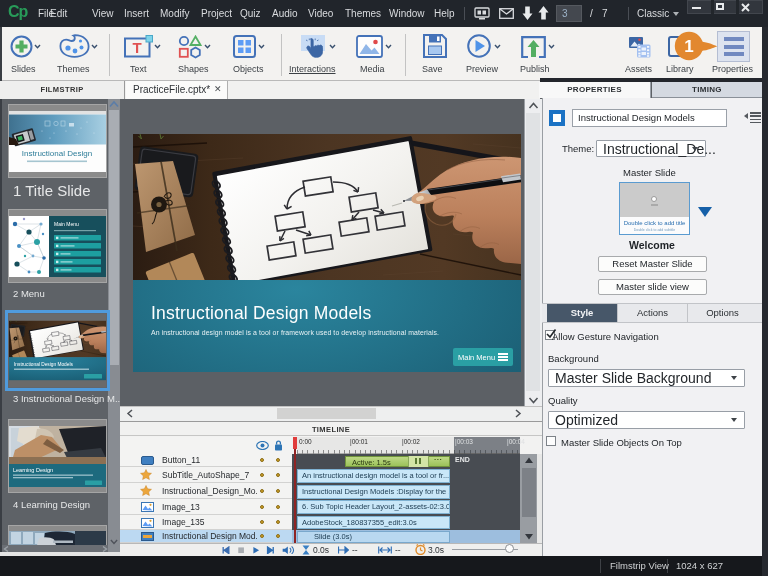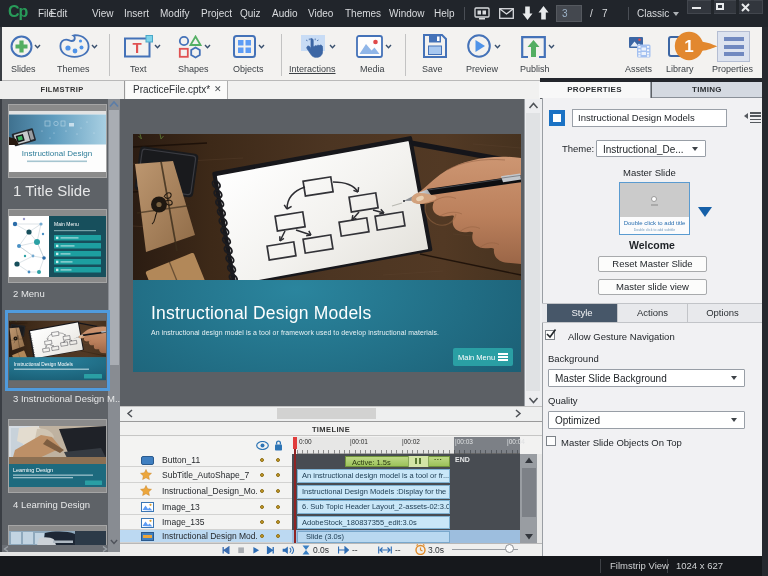--- a/index.html
+++ b/index.html
@@ -1,21 +1,21 @@
 <!DOCTYPE html>
 <html><head><meta charset="utf-8"><style>
 *{margin:0;padding:0;box-sizing:border-box;}
 html,body{width:768px;height:576px;overflow:hidden;}
 body{font-family:"Liberation Sans",sans-serif;position:relative;background:#5e6267;}
 .abs{position:absolute;}
 svg{display:block;}
 .lbl{position:absolute;font-size:9px;color:#3c4146;text-align:center;white-space:nowrap;}
 .chev{position:absolute;width:7px;height:7px;}
 .mitem{position:absolute;top:0;height:45px;line-height:27px;font-size:10px;color:#d9dbde;}
-.dd{position:absolute;background:#fff;border:1px solid #989ea6;border-radius:1px;font-size:10px;color:#23272b;}
+.dd{position:absolute;background:#fff;border:1px solid #989ea6;border-radius:1px;font-size:14px;color:#23272b;}
 .dd .tx{position:absolute;left:6px;top:50%;transform:translateY(-50%);white-space:nowrap;}
 .dd .ar{position:absolute;right:7px;top:50%;margin-top:-2px;width:0;height:0;border-left:3.5px solid transparent;border-right:3.5px solid transparent;border-top:4.5px solid #3e4348;}
 .rl{position:absolute;font-size:9.5px;color:#23272b;white-space:nowrap;}
 .cb{position:absolute;width:10px;height:10px;background:#fdfdfd;border:1px solid #7d8288;}
 </style></head><body>
 
 <div class="abs" style="left:0;top:0;width:768px;height:27px;background:#21252b;"></div>
 <div class="abs" style="left:8px;top:3px;font-size:16px;font-weight:bold;color:#289b59;letter-spacing:-1px;">Cp</div>
 <span class="mitem" style="left:38px;">File</span>
 <span class="mitem" style="left:50px;">Edit</span>
@@ -684,21 +684,21 @@
 <div class="abs" style="left:143px;top:535.0px;width:9px;height:3px;background:#eca63c;"></div>
 <div class="abs" style="left:162px;top:531.0px;font-size:8.5px;color:#26292d;white-space:nowrap;overflow:hidden;max-width:95px;">Instructional Design Mod...</div>
 <div class="abs" style="left:260px;top:534.0px;width:4px;height:4px;border-radius:50%;background:#cf9f25;border:1px solid #8a6e1a;"></div>
 <div class="abs" style="left:276px;top:534.0px;width:4px;height:4px;border-radius:50%;background:#cf9f25;border:1px solid #8a6e1a;"></div>
 
 <div class="abs" style="left:297px;top:468.5px;width:153px;height:14px;background:#c9e7f8;border:1px solid #7fb2d2;font-size:7.5px;color:#1b3a50;line-height:12px;padding-left:4px;white-space:nowrap;overflow:hidden;">An instructional design model is a tool or fr...</div>
 <div class="abs" style="left:297px;top:484.5px;width:153px;height:14px;background:#c9e7f8;border:1px solid #7fb2d2;font-size:7.5px;color:#1b3a50;line-height:12px;padding-left:4px;white-space:nowrap;overflow:hidden;">Instructional Design Models :Display for the ...</div>
 <div class="abs" style="left:297px;top:500px;width:153px;height:14px;background:#c9e7f8;border:1px solid #7fb2d2;font-size:7.5px;color:#1b3a50;line-height:12px;padding-left:4px;white-space:nowrap;overflow:hidden;">6. Sub Topic Header Layout_2-assets-02:3.0s</div>
 <div class="abs" style="left:297px;top:516px;width:153px;height:13px;background:#c9e7f8;border:1px solid #7fb2d2;font-size:7.5px;color:#1b3a50;line-height:11px;padding-left:4px;white-space:nowrap;overflow:hidden;">AdobeStock_180837355_edit:3.0s</div>
 <div class="abs" style="left:292px;top:530px;width:228px;height:13px;background:#9dbede;"></div>
-<div class="abs" style="left:297px;top:531px;width:153px;height:12px;background:#b9d8f0;border:1px solid #7aa8cc;font-size:7.5px;color:#1b3a50;line-height:10px;padding-left:8px;white-space:nowrap;overflow:hidden;">Slide (3.0s)</div>
+<div class="abs" style="left:297px;top:531px;width:153px;height:12px;background:#b9d8f0;border:1px solid #7aa8cc;font-size:7.5px;color:#1b3a50;line-height:10px;padding-left:16px;white-space:nowrap;overflow:hidden;">Slide (3.0s)</div>
 
 <div class="abs" style="left:345px;top:456px;width:105px;height:11px;background:linear-gradient(#bdd886,#9cc25a);border:1px solid #71943c;"></div>
 <div class="abs" style="left:408px;top:456px;width:21px;height:11px;background:#d3e5a6;border-left:1px solid #8aa95a;border-right:1px solid #8aa95a;"></div>
 <div class="abs" style="left:352px;top:457.5px;font-size:7.5px;color:#2c3a14;">Active: 1.5s</div>
 <div class="abs" style="left:415px;top:458px;width:2px;height:6px;background:#5a7a34;"></div>
 <div class="abs" style="left:419px;top:458px;width:2px;height:6px;background:#5a7a34;"></div>
 <div class="abs" style="left:434px;top:453px;font-size:8px;color:#3c5018;font-weight:bold;letter-spacing:0.5px;">...</div>
 <div class="abs" style="left:455px;top:456px;font-size:7px;font-weight:bold;color:#e8e9ea;">END</div>
 
 <div class="abs" style="left:293px;top:437px;width:4px;height:12px;background:#e03c3c;"></div>
@@ -778,29 +778,29 @@
 <div class="abs" style="left:651px;top:204px;width:7px;height:1.5px;background:#aaa;"></div>
 <div class="abs" style="left:620px;top:220px;width:69px;font-size:6px;color:#2a6fb0;text-align:center;">Double click to add title</div>
 <div class="abs" style="left:620px;top:228px;width:69px;font-size:3.5px;color:#7aa0c0;text-align:center;">Double click to add subtitle</div>
 <div class="abs" style="left:698px;top:207px;width:0;height:0;border-left:7px solid transparent;border-right:7px solid transparent;border-top:10px solid #1660a8;"></div>
 <div class="abs" style="left:542px;top:239px;width:220px;font-size:10.5px;font-weight:bold;color:#1e2226;text-align:center;">Welcome</div>
 
 <div class="abs" style="left:598px;top:256px;width:109px;height:16px;background:#fcfcfb;border:1px solid #a8aaac;border-radius:2px;font-size:9.5px;color:#23272b;text-align:center;line-height:14px;">Reset Master Slide</div>
 <div class="abs" style="left:598px;top:279px;width:109px;height:16px;background:#fcfcfb;border:1px solid #a8aaac;border-radius:2px;font-size:9.5px;color:#23272b;text-align:center;line-height:14px;">Master slide view</div>
 
 <div class="abs" style="left:542px;top:303px;width:220px;height:20px;background:#e8e9ec;border-top:1px solid #c2c4c8;border-bottom:1px solid #c2c4c8;"></div>
-<div class="abs" style="left:547px;top:304px;width:70px;height:18px;background:#475769;color:#f2f3f5;font-size:9.5px;text-align:center;line-height:18px;">Style</div>
+<div class="abs" style="left:547px;top:304px;width:70px;height:18px;background:#475769;color:#f2f3f5;font-size:9.5px;text-align:center;line-height:18px;font-weight:bold;">Style</div>
 <div class="abs" style="left:617px;top:304px;width:70px;height:18px;background:#e8e9ec;border-left:1px solid #c2c4c8;color:#2b2f33;font-size:9.5px;text-align:center;line-height:18px;">Actions</div>
 <div class="abs" style="left:687px;top:304px;width:70px;height:18px;background:#e8e9ec;border-left:1px solid #c2c4c8;color:#2b2f33;font-size:9.5px;text-align:center;line-height:18px;">Options</div>
 
 <div class="cb" style="left:545px;top:330px;"></div>
 <svg class="abs" style="left:545px;top:328px;" width="12" height="12" viewBox="0 0 12 12">
     <path d="M2,6 L5,9 L10.5,1.5" fill="none" stroke="#23272b" stroke-width="1.6"></path>
   </svg>
-<div class="rl" style="left:568px;top:331px;">Allow Gesture Navigation</div>
+<div class="rl" style="left:552px;top:331px;">Allow Gesture Navigation</div>
 <div class="rl" style="left:548px;top:353px;">Background</div>
 <div class="dd" style="left:548px;top:369px;width:197px;height:18px;">
     <span class="tx">Master Slide Background</span>
     <span class="ar"></span>
   </div>
 <div class="rl" style="left:548px;top:395px;">Quality</div>
 <div class="dd" style="left:548px;top:411px;width:197px;height:18px;">
     <span class="tx">Optimized</span>
     <span class="ar"></span>
   </div>

